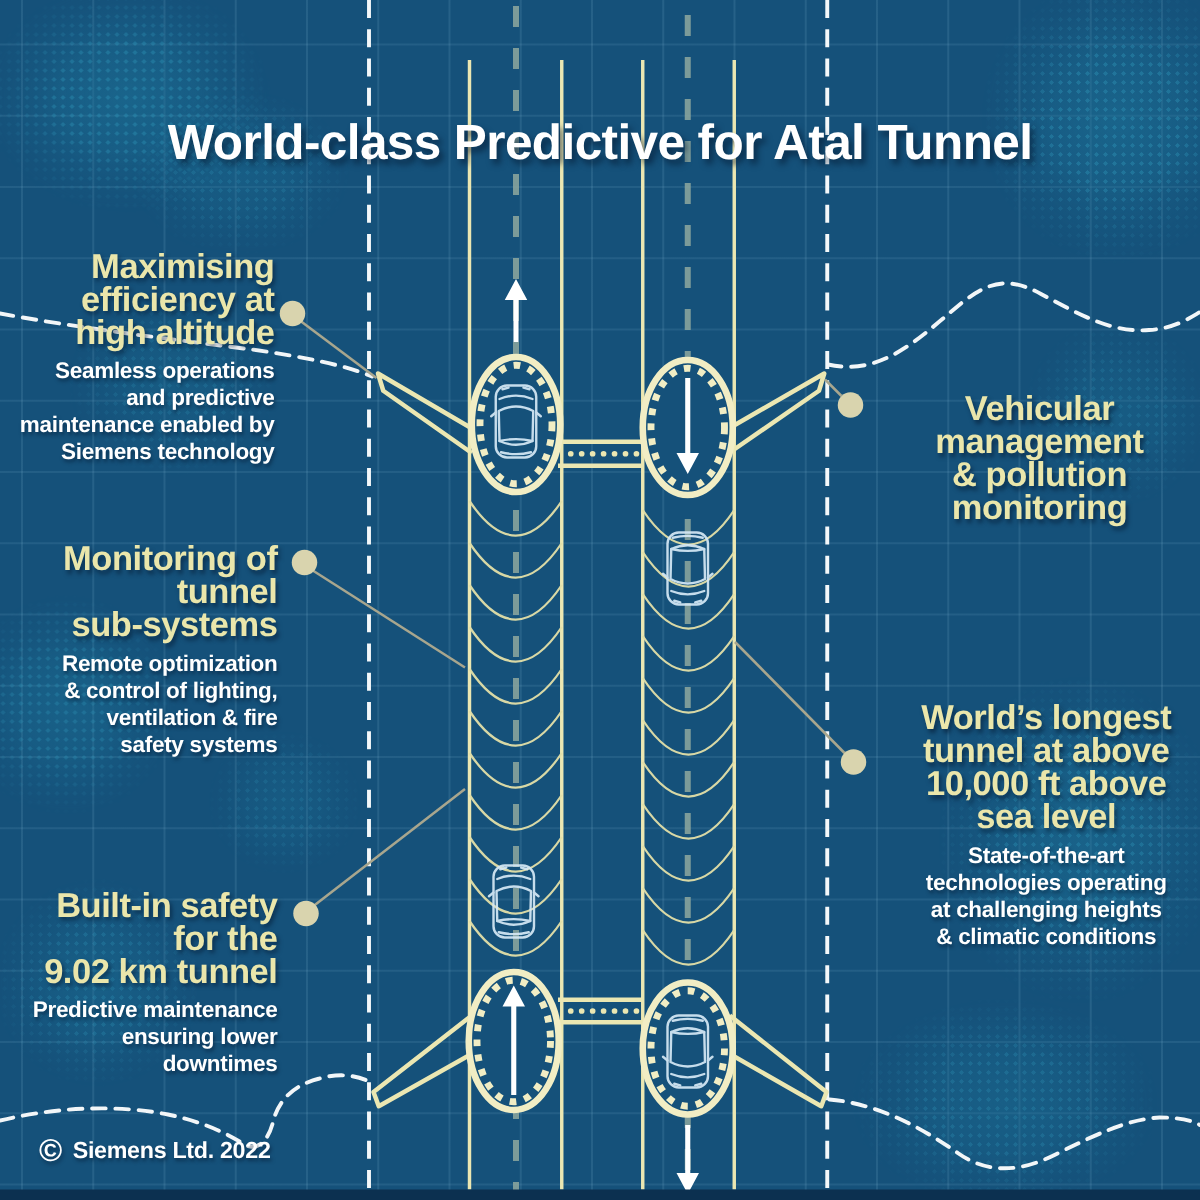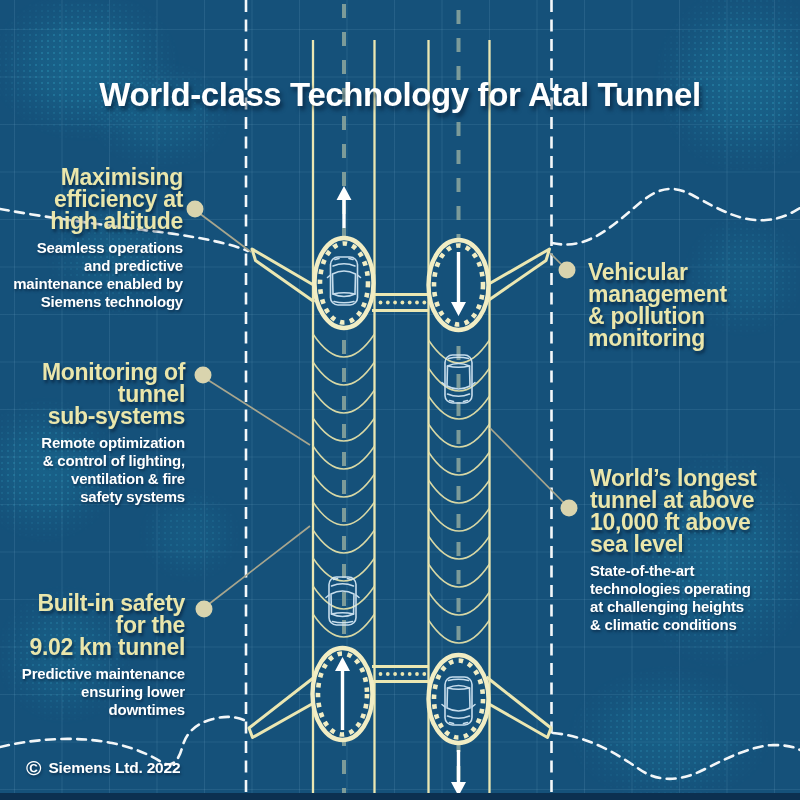--- a/index.html
+++ b/index.html
@@ -33,21 +33,21 @@
     font-size:23px;line-height:22px;font-weight:bold;color:#EAE6AB;
     white-space:pre-line;letter-spacing:-0.3px;
     text-shadow:1.5px 2.5px 3px rgba(3,22,45,.55);
   }
   .callout .sub{
     font-size:15px;line-height:18px;font-weight:bold;color:#ffffff;
     white-space:pre-line;letter-spacing:-0.2px;margin-top:7px;
     text-shadow:1px 2px 2.5px rgba(3,22,45,.5);
   }
   .align-r{text-align:right;}
-  .align-l{text-align:left;}
+  .align-l{text-align:center;}
   .c-efficiency{top:166px;right:617px;width:300px;}
   .c-vehicular {top:261px;left:588px;width:210px;}
   .c-monitoring{top:361px;right:615px;width:300px;}
   .c-longest   {top:467px;left:590px;width:215px;}
   .c-safety    {top:592px;right:615px;width:300px;}
   .copyright{
     position:absolute;left:26px;top:757px;display:flex;align-items:center;gap:7px;
     color:#fff;text-shadow:1px 2px 2.5px rgba(3,22,45,.5);
   }
   .copyright .sym{font-size:21px;font-weight:bold;line-height:21px;}
@@ -186,21 +186,21 @@
     </g>
 
     <g>
       <use href="#car" transform="translate(344,281)"></use>
       <use href="#car" transform="translate(458.5,379) rotate(180)"></use>
       <use href="#car" transform="translate(342.5,601)"></use>
       <use href="#car" transform="translate(458.5,701) rotate(180)"></use>
     </g>
   </svg>
 
-  <div class="title">World-class Technology for Atal Tunnel</div>
+  <div class="title">World-class Predictive for Atal Tunnel</div>
 
   <div class="callout c-efficiency align-r">
     <div class="heading">Maximising
 efficiency at
 high altitude</div>
     <div class="sub">Seamless operations
 and predictive
 maintenance enabled by
 Siemens technology</div>
   </div>

